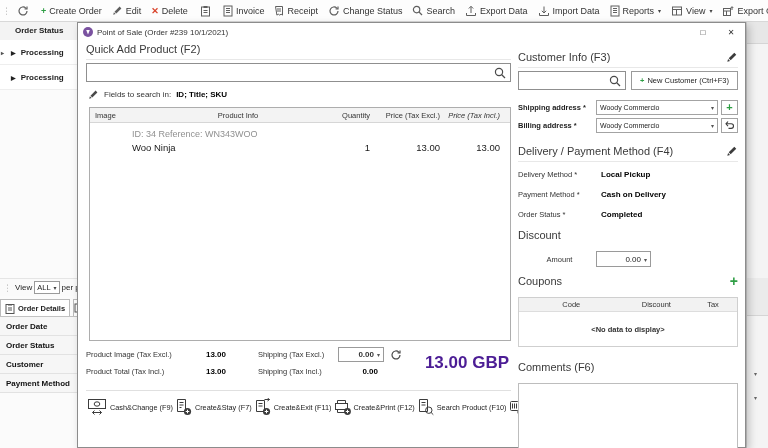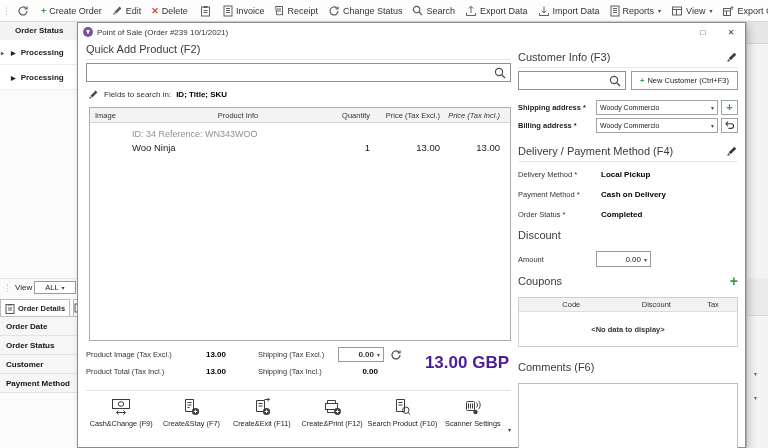--- a/index.html
+++ b/index.html
@@ -20,21 +20,21 @@
 
   
   .sidebar { left:0; top:22px; width:77px; height:426px; background:#fbfbfb; overflow:hidden; }
   .sb-header { height:18px; line-height:18px; font-weight:bold; font-size:8px; padding-left:15px; background:#f3f3f3; color:#222; }
   .sb-row { height:25px; display:flex; align-items:center; gap:5px; padding-left:11px;
     font-size:8px; font-weight:bold; background:#fff; border-bottom:1px solid #eee; position:relative; }
   .sb-play { font-size:6px; color:#222; }
   .sb-marker { position:absolute; left:1px; font-size:6px; color:#555; }
   .mini-toolbar { position:absolute; left:0; top:256px; width:77px; height:18px; display:flex;
     align-items:center; gap:2px; font-size:8px; padding-left:1px; border-top:1px solid #e5e5e5; background:#fafafa; white-space:nowrap; }
-  .view-select { border:1px solid #9a9a9a; background:#fff; height:13px; display:flex; align-items:center; gap:2px; padding:0 10px; font-size:7.5px; }
+  .view-select { border:1px solid #9a9a9a; background:#fff; height:13px; display:flex; align-items:center; gap:2px; padding:0 2px; font-size:7.5px; }
   .tabstrip { position:absolute; left:0; top:277px; width:77px; height:18px; border-bottom:1px solid #c2c2c2; display:flex; align-items:flex-end; }
   .tab { border:1px solid #bbb; border-bottom:none; background:#fff; height:17px;
     display:flex; align-items:center; gap:3px; padding:4px 4px; font-size:7.5px; font-weight:bold; white-space:nowrap; }
   .tab-frag { border:1px solid #bbb; border-bottom:none; background:#fff; height:17px; width:12px; margin-left:3px;
     display:flex; align-items:center; justify-content:center; }
   .sb-grid { position:absolute; left:0; top:295px; width:77px; }
   .sb-grid-row { height:19px; line-height:19px; font-weight:bold; font-size:8px; padding-left:6px;
     background:#f6f6f6; border-bottom:1px solid #e2e2e2; color:#111; white-space:nowrap; }
 
   
@@ -85,21 +85,21 @@
   .tot-ship-label { margin-left:32px; width:80px; }
   .ship-input { width:46px; height:15px; border:1px solid #9a9a9a; background:#fff; display:flex; align-items:center; justify-content:flex-end; gap:3px; padding:0 3px; font-size:8px; font-weight:bold; }
   .ship-caret { font-size:6px; color:#555; font-weight:normal; }
   .ship-val2 { width:40px; text-align:right; font-weight:bold; font-size:8px; color:#000; }
   .tot-refresh { margin-left:6px; }
   .grand-total { position:absolute; right:2px; top:330px; font-size:17px; font-weight:bold; color:#4c1d95; }
   .sep-line { position:absolute; left:0; top:367px; width:425px; border-top:1px solid #e0e0e0; }
 
   
   .actions { position:absolute; left:0; top:372px; width:425px; height:50px; display:flex; align-items:flex-start; }
-  .act-btn { flex:1; display:flex; flex-direction:column; align-items:center; gap:2px; padding-top:3px; cursor:default; }
+  .act-btn { flex:1; display:flex; flex-direction:row; align-items:center; gap:2px; padding-top:3px; cursor:default; }
   .act-label { font-size:7.3px; color:#222; white-space:nowrap; }
   .act-caret { font-size:6px; color:#444; align-self:center; margin-top:18px; }
 
   
   .nc-btn { position:absolute; left:113px; top:40px; width:107px; height:19px; border:1px solid #9a9a9a; background:#fff;
     display:flex; align-items:center; justify-content:center; gap:3px; font-size:7.5px; color:#222; }
   .fld-row { position:absolute; display:flex; align-items:center; width:100%; height:16px; }
   .fld-label { width:78px; font-size:7.5px; font-weight:600; color:#222; white-space:nowrap; }
   .fld-select { flex:1; height:15px; border:1px solid #a3a3a3; background:#fff; display:flex; align-items:center; padding:0 3px; font-size:7px; color:#222; }
   .fld-select .sel-caret { margin-left:auto; font-size:6px; color:#555; }
@@ -469,21 +469,21 @@
       <span class="kv-val">Cash on Delivery</span>
     </div>
     <div class="kv-row" style="top:179px;">
       <span class="kv-label">Order Status *</span>
       <span class="kv-val">Completed</span>
     </div>
 
     <div class="plain-h" style="top:198px;">
       <span>Discount</span>
     </div>
-    <div class="kv-row" style="top:224px;">
+    <div class="kv-row" style="top:224px;text-align:center;">
       <span class="kv-label">Amount</span>
     </div>
     <div class="amount-input">
       <span>0.00</span>
       <span class="ship-caret">▾</span>
     </div>
 
     <div class="plain-h" style="top:242px;">
       <span>Coupons</span>
       <span class="coup-plus">+</span>

